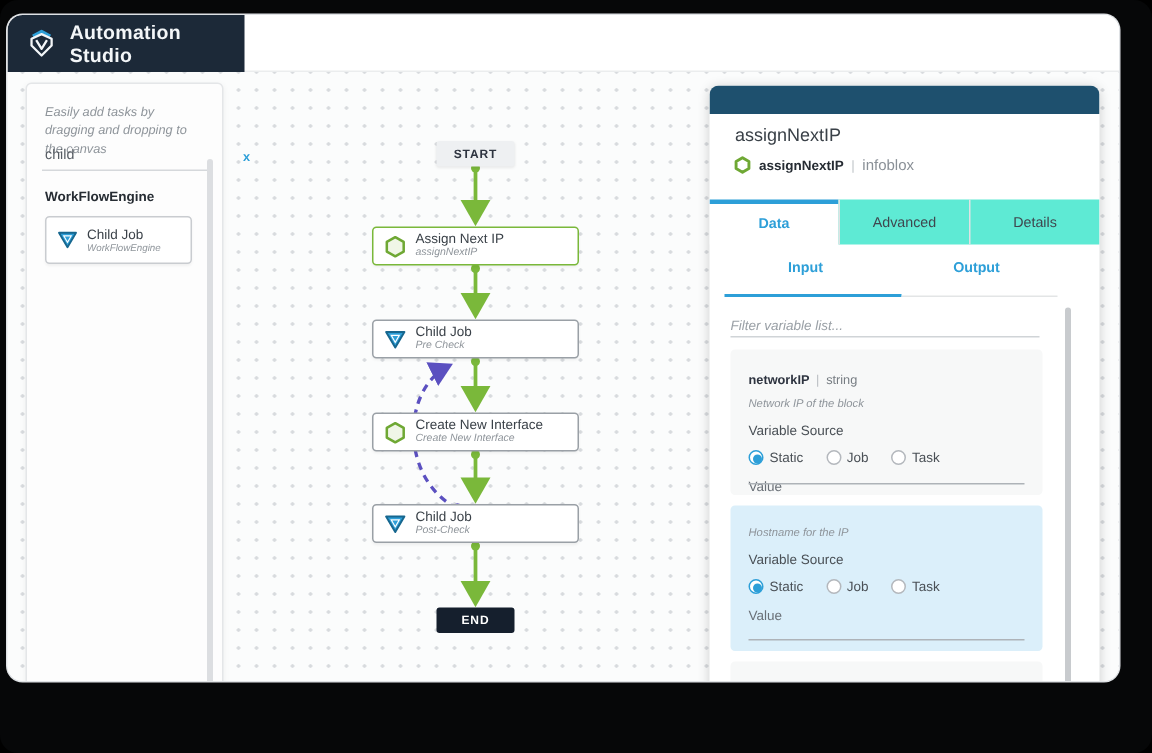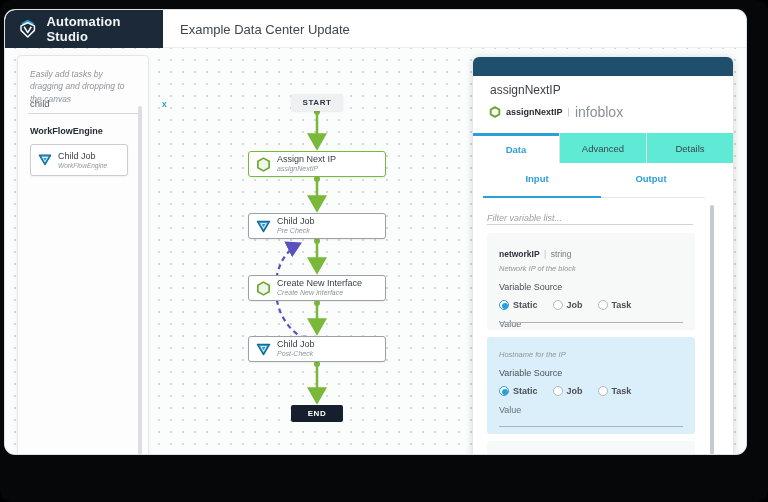--- a/index.html
+++ b/index.html
@@ -32,42 +32,42 @@
   .palette-item .nt{font-size:9px;color:#3a4148;line-height:1.2;}
   .palette-item .ns{font-size:6.5px;color:#8f959b;font-style:italic;line-height:1.2;}
   .sb-scroll{position:absolute;left:120px;top:50px;width:4px;height:362px;background:#dcdee1;border-radius:2px;cursor:pointer;}
   
   .panel{position:absolute;left:468px;top:47px;width:260px;height:413px;background:#fff;border-radius:6px;z-index:10;box-shadow:0 1px 8px rgba(0,0,0,.18);overflow:hidden;}
   .panel-topbar{position:absolute;left:0;top:0;width:100%;height:19px;background:var(--steel);}
   .panel-title{position:absolute;left:17px;top:26px;font-size:12px;color:#3a4148;}
   .panel-subrow{position:absolute;left:16px;top:47px;display:flex;align-items:center;gap:5px;}
   .panel-taskname{font-size:9px;font-weight:bold;color:#262c33;}
   .panel-sep{font-size:9px;color:#c2c6ca;}
-  .panel-source{font-size:14px;color:#8a9097;text-align:center;}
+  .panel-source{font-size:10px;color:#8a9097;text-align:center;}
   .tabs{position:absolute;left:0;top:76px;width:100%;height:30px;display:flex;}
   .tab{flex:1;display:flex;align-items:center;justify-content:center;font-size:9.5px;color:#3f464e;background:#5eead4;border-left:1px solid #e0e2e3;cursor:pointer;}
   .tab:first-child{border-left:none;}
   .tab.active{background:#fff;color:var(--blue);font-weight:bold;border-top:3px solid var(--blue);}
   .subtabs{position:absolute;left:0;top:106px;width:100%;height:36px;}
   .subtab{position:absolute;top:10px;font-size:9.5px;font-weight:bold;color:var(--blue);cursor:pointer;text-align:center;}
   .subtab.input{left:0;width:128px;}
   .subtab.output{left:128px;width:100px;}
   .subtab-underline{position:absolute;left:10px;top:33px;width:118px;height:2px;background:var(--blue);}
   .subtab-line{position:absolute;left:128px;top:34px;width:104px;height:1px;background:#e3e5e6;}
   .filter-row{position:absolute;left:14px;top:150px;width:206px;height:18px;border-bottom:1px solid #d0d4d7;}
   .filter-input{width:100%;border:none;outline:none;background:transparent;font-size:9px;font-style:italic;color:#6a7077;padding:2px 0;}
   .filter-input::placeholder{color:#9aa0a6;font-style:italic;}
   .var-card{position:absolute;left:14px;width:208px;height:97px;background:#f7f8f8;border-radius:3px;padding:10px 12px 0 12px;cursor:pointer;}
   .var-card.hl{background:#dbeffa;}
   .vn{font-size:8.5px;font-weight:bold;color:#2e3440;}
   .vsep{font-size:8.5px;color:#b9bdc2;}
   .vtype{font-size:8.5px;color:#767c82;}
   .var-desc{font-size:7.5px;font-style:italic;color:#8f959b;margin-top:3px;}
   .var-src{font-size:9px;color:#4a5056;margin-top:9px;}
-  .radio-row{display:flex;align-items:center;gap:15px;margin-top:8px;font-weight:bold;}
+  .radio-row{display:flex;align-items:center;gap:15px;margin-top:8px;}
   .radio-opt{display:flex;align-items:center;gap:4px;cursor:pointer;}
   .rb{width:10px;height:10px;border-radius:50%;border:1px solid #b4b8bd;background:#fff;position:relative;}
   .rb.sel{border-color:var(--blue);}
   .rb.sel::after{content:"";position:absolute;left:2px;top:2px;width:6px;height:6px;border-radius:50%;background:var(--blue);}
   .rlbl{font-size:9px;color:#4a5056;}
   .value-label{font-size:9px;color:#6a7077;margin-top:9px;}
   .value-line{position:absolute;left:12px;right:12px;bottom:7px;height:1px;background:#aeb3b8;cursor:text;}
   .panel-scroll{position:absolute;left:237px;top:148px;width:4px;height:253px;background:#c8cbce;border-radius:2px;cursor:pointer;}
 </style>
 </head>
@@ -78,21 +78,20 @@
 
     <div class="header">
       <div class="brand">
         <svg width="22" height="22" viewBox="0 0 24 24">
           <path d="M5.5 6.5 L12 3 L18.5 6.5" fill="none" stroke="#2d9fd8" stroke-width="2.4" stroke-linejoin="round"></path>
           <path d="M4.5 8.5 L12 5 L19.5 8.5 L19.5 13.5 L12 21 L4.5 13.5 Z" fill="none" stroke="#f3f6f8" stroke-width="1.7" stroke-linejoin="round"></path>
           <path d="M8 9.5 L12 16 L16 9.5" fill="none" stroke="#f3f6f8" stroke-width="1.7" stroke-linejoin="round"></path>
         </svg>
         <span class="brand-text">Automation Studio</span>
       </div>
-      <div class="page-title">Example Data Center Update</div>
     </div>
 
     <div class="canvas">
       <svg class="edges" width="741" height="444" viewBox="0 0 741 444">
         <defs>
           <marker id="ag" markerWidth="9" markerHeight="9" refX="5.5" refY="4" orient="auto">
             <path d="M0,0 L7,4 L0,8 Z" fill="#7ab83a"></path>
           </marker>
           <marker id="ap" markerWidth="9" markerHeight="9" refX="5.5" refY="4" orient="auto">
             <path d="M0,0 L7,4 L0,8 Z" fill="#5b50c0"></path>

